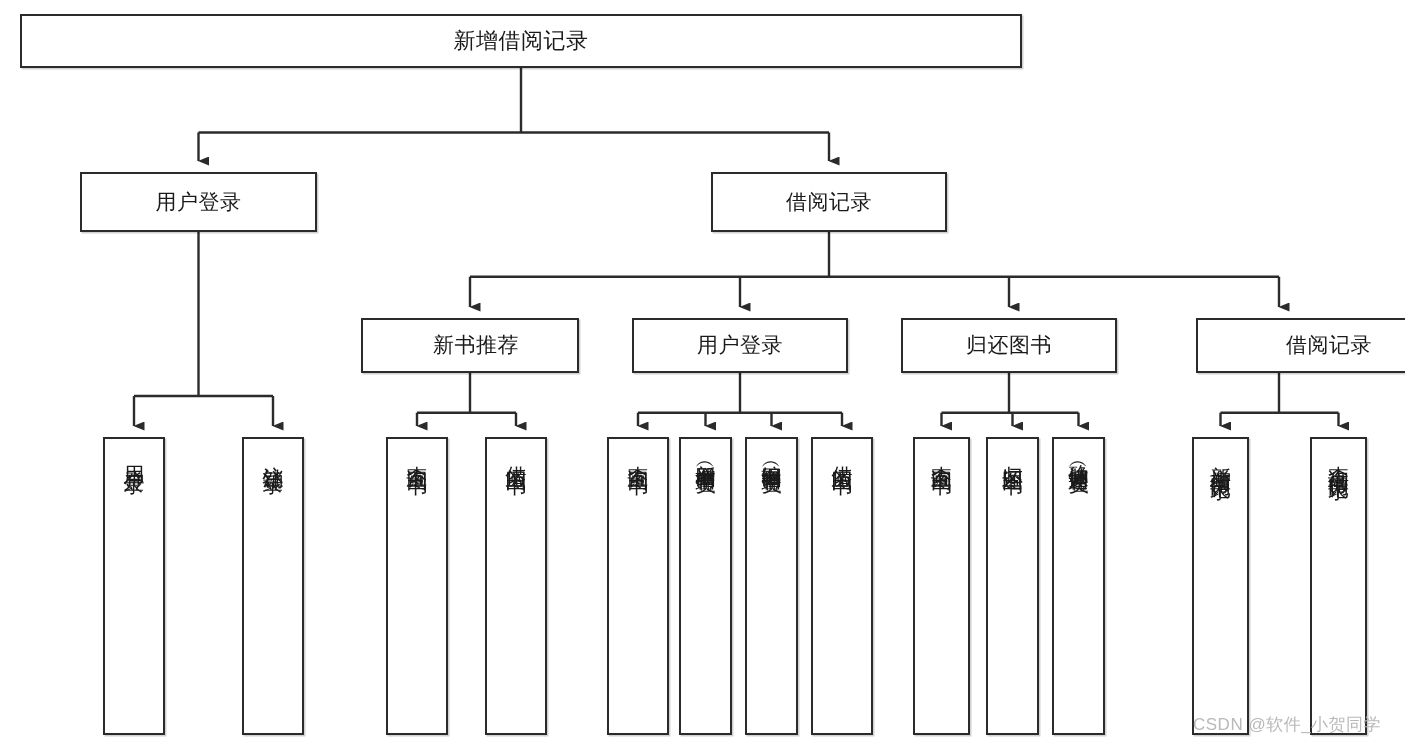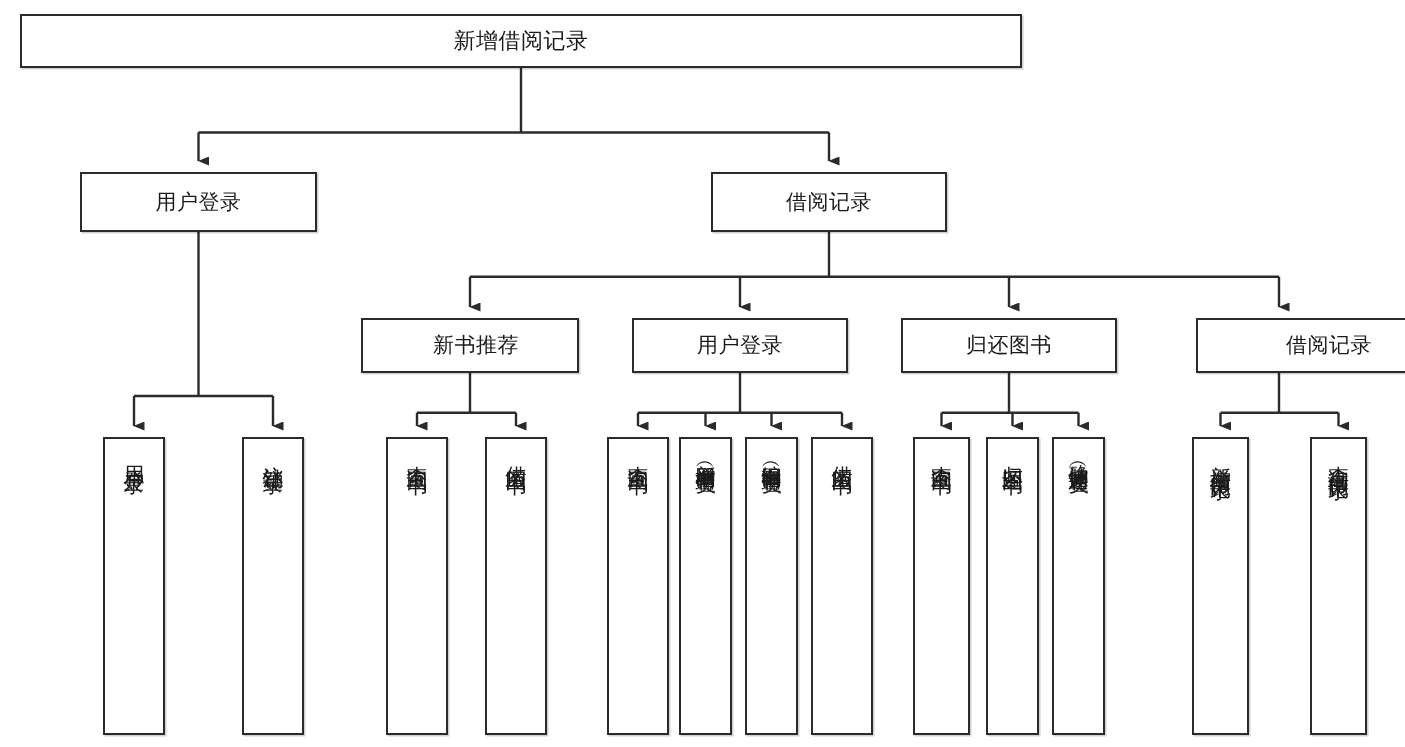--- a/index.html
+++ b/index.html
@@ -173,14 +173,15 @@
         <span class="node-label">确认归还（管理员）</span>
       </div>
       <div class="node-box leaf vertical" style="left: 1192px; top: 437px; width: 57px; height: 298px;">
         <span class="node-label">新增借阅记录</span>
       </div>
       <div class="node-box leaf vertical" style="left: 1310px; top: 437px; width: 57px; height: 298px;">
         <span class="node-label">查询借阅记录</span>
       </div>
     </div>
 
+  <div class="watermark" style="left: 1193px; top: 713px; color: rgb(185, 185, 185);">CSDN @软件_小贺同学</div>
 
 </div>
 
 </body></html>

